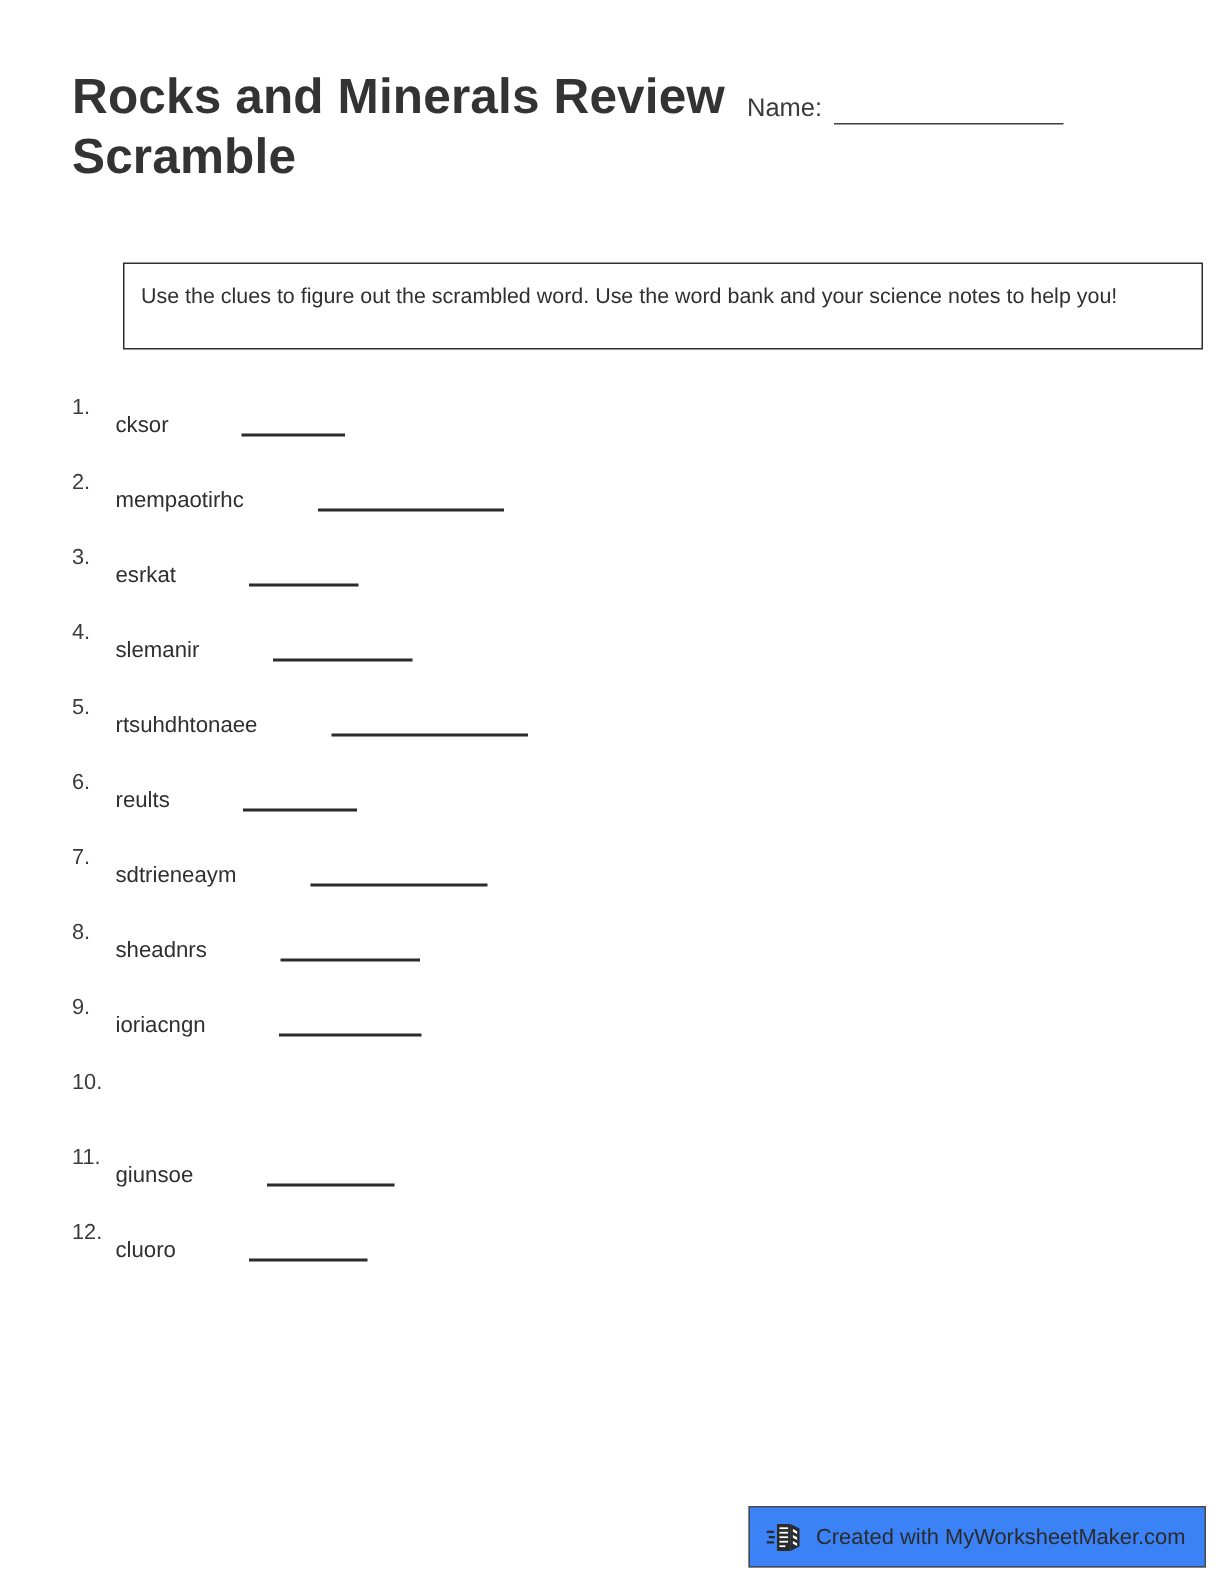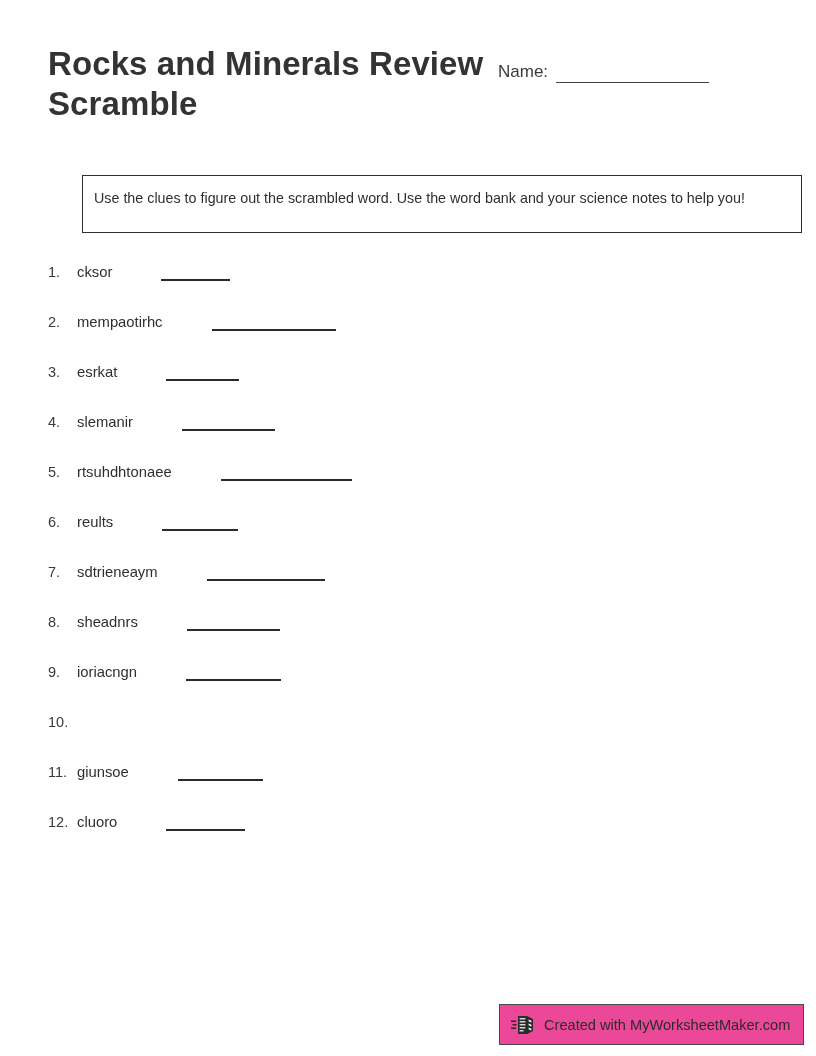--- a/index.html
+++ b/index.html
@@ -93,23 +93,23 @@
     left: 0;
     top: 0;
     width: 29px;
     font-size: 14.5px;
     line-height: 20px;
     color: #3a3a3a;
   }
   .item-body {
     position: absolute;
     left: 29px;
-    top: 0;
+    top: 12px;
     display: flex;
-    align-items: center;
+    align-items: flex-start;
     gap: 40px;
   }
   .item-word {
     font-size: 14.8px;
     line-height: 20px;
     color: #2f2f2f;
     white-space: nowrap;
   }
   .item-blank {
     margin-left: 9px;
@@ -120,21 +120,21 @@
 
   
   .footer {
     position: absolute;
     left: 499px;
     top: 1004px;
     width: 305px;
     height: 41px;
     box-sizing: border-box;
     border: 1.2px solid #4a4a4a;
-    background: #ec4899;
+    background: #3b82f6;
     display: flex;
     align-items: center;
     padding-left: 11px;
   }
   .footer-logo {
     width: 26px;
     height: 24px;
     flex: 0 0 auto;
     margin-right: 7px;
     display: block;

